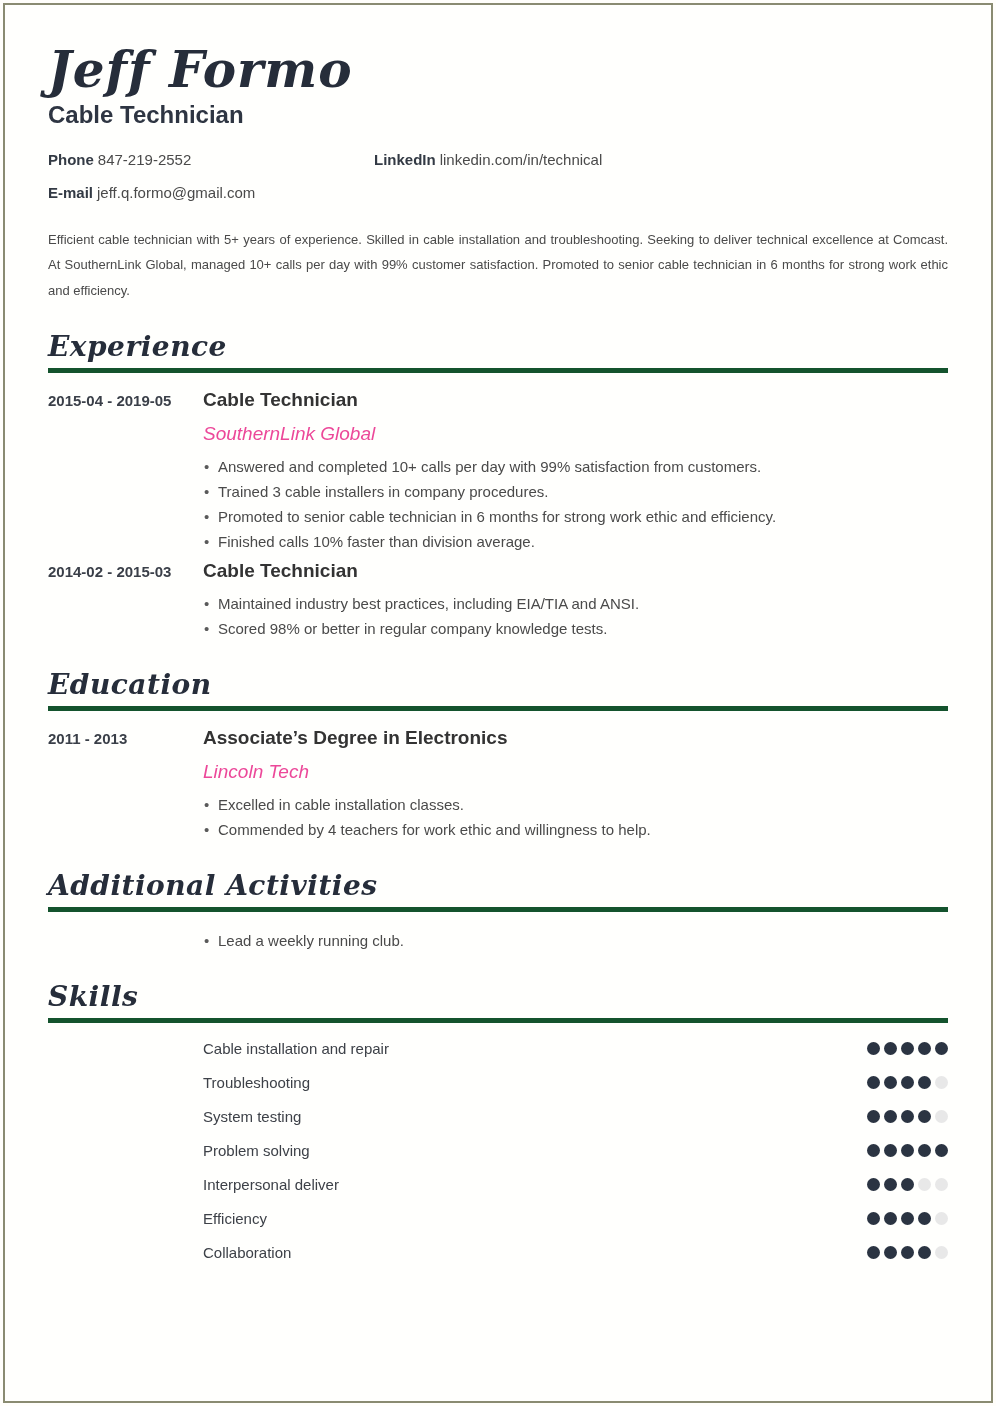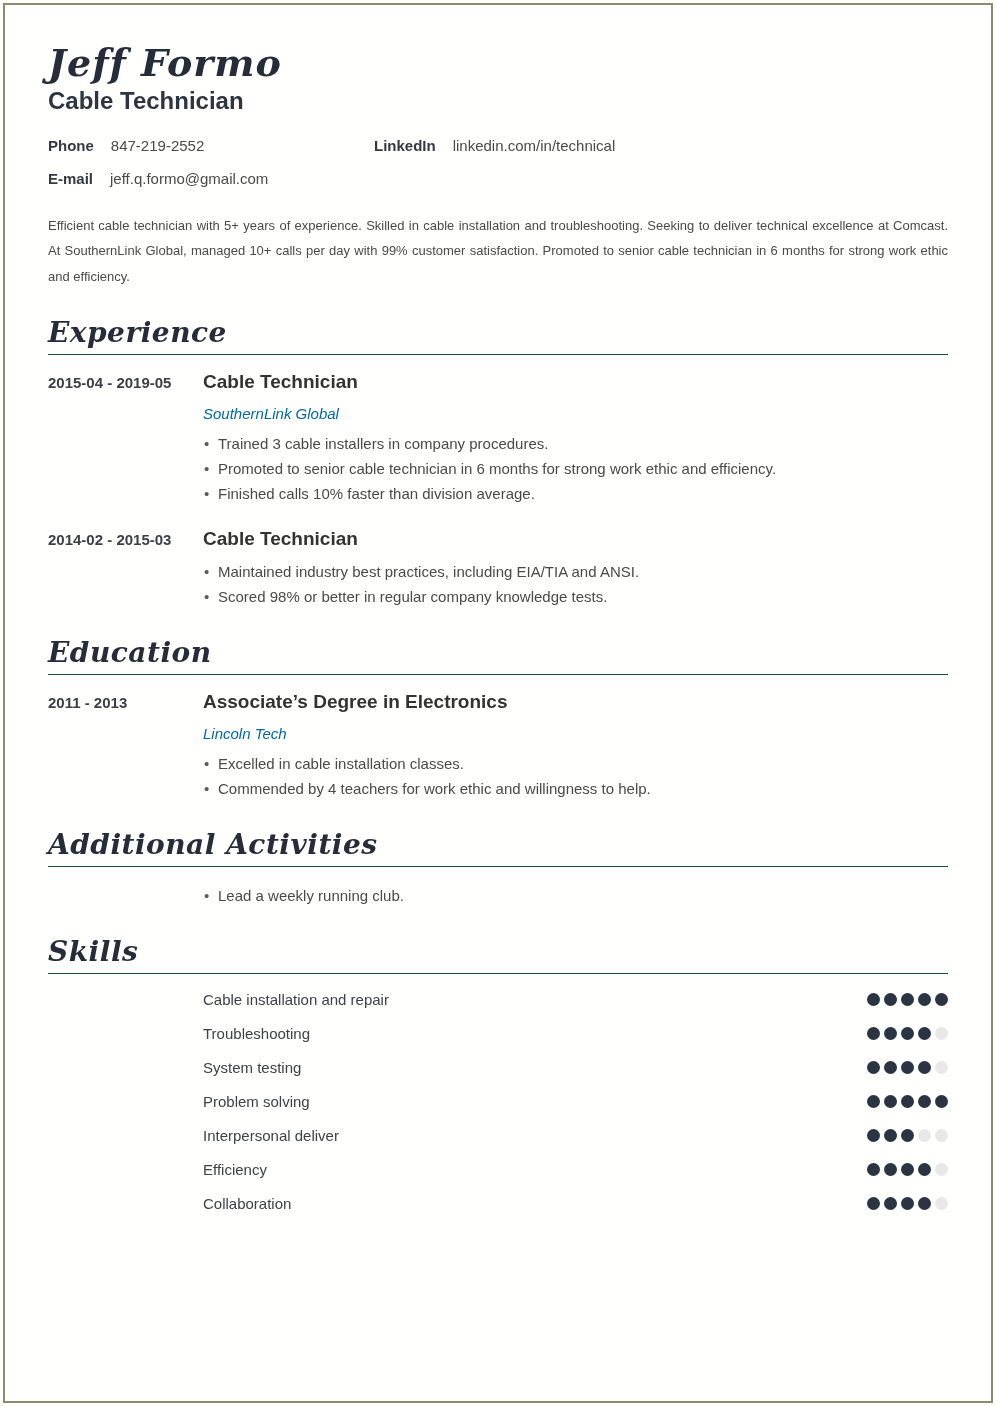--- a/index.html
+++ b/index.html
@@ -18,87 +18,87 @@
     overflow: hidden;
   }
   .content { padding: 0 43px; }
 
   
   .name {
     margin: 36px 0 0 0;
     font-family: "DejaVu Serif", serif;
     font-style: italic;
     font-weight: 800;
-    font-size: 38px;
+    font-size: 50px;
     line-height: 1.15;
     letter-spacing: 1px;
     color: #262d3a;
   }
   .job-title {
     margin: 2px 0 0 0;
     font-size: 24px;
     font-weight: bold;
     color: #2e3542;
   }
   .contact-grid {
     margin-top: 22px;
     display: grid;
     grid-template-columns: 326px auto;
     row-gap: 16px;
     font-size: 15px;
   }
-  .contact-item { display: flex; gap: 17px; align-items: baseline; }
+  .contact-item { display: flex; gap: 4px; align-items: baseline; }
   .contact-label { font-weight: bold; color: #333a44; }
   .contact-value { color: #4a4a4a; }
 
   .summary {
     margin: 26px 0 0 0;
     font-size: 13px;
     line-height: 25.5px;
     color: #4a4a4a;
     text-align: justify;
   }
 
   
   .section-title {
     margin: 27px 0 0 0;
     font-family: "DejaVu Serif", serif;
     font-style: italic;
     font-weight: 800;
     font-size: 28px;
     letter-spacing: 0.5px;
     color: #262d3a;
-    border-bottom: 1px solid #14532d;
+    border-bottom: 5px solid #14532d;
     padding-bottom: 5px;
   }
   .section-body { margin-top: 16px; }
 
   .entry {
     display: grid;
     grid-template-columns: 155px 1fr;
-    margin-bottom: 22px;
+    margin-bottom: 6px;
   }
   .entry:last-child { margin-bottom: 0; }
   .entry-dates {
     font-size: 15px;
     font-weight: bold;
     color: #3a3f48;
     padding-top: 3px;
   }
   .entry-title {
     margin: 0;
     font-size: 19px;
     font-weight: bold;
     color: #333333;
   }
   .entry-subtitle {
     margin-top: 12px;
-    font-size: 15px;
+    font-size: 19px;
     font-style: italic;
-    color: #0369a1;
+    color: #ec4899;
   }
   ul.bullets {
     list-style: none;
     margin: 9px 0 0 0;
     padding: 0;
   }
   ul.bullets li {
     position: relative;
     padding-left: 15px;
     font-size: 15px;
@@ -161,20 +161,21 @@
 
     <section>
       <h3 class="section-title">Experience</h3>
       <div class="section-body">
   <div class="entry">
     <div class="entry-dates">2015-04 - 2019-05</div>
     <div>
       <h4 class="entry-title">Cable Technician</h4>
       <div class="entry-subtitle">SouthernLink Global</div>
       <ul class="bullets">
+                <li>Answered and completed 10+ calls per day with 99% satisfaction from customers.</li>
                 <li>Trained 3 cable installers in company procedures.</li>
                 <li>Promoted to senior cable technician in 6 months for strong work ethic and efficiency.</li>
                 <li>Finished calls 10% faster than division average.</li>
               </ul>
     </div>
   </div>
 
   <div class="entry">
     <div class="entry-dates">2014-02 - 2015-03</div>
     <div>

